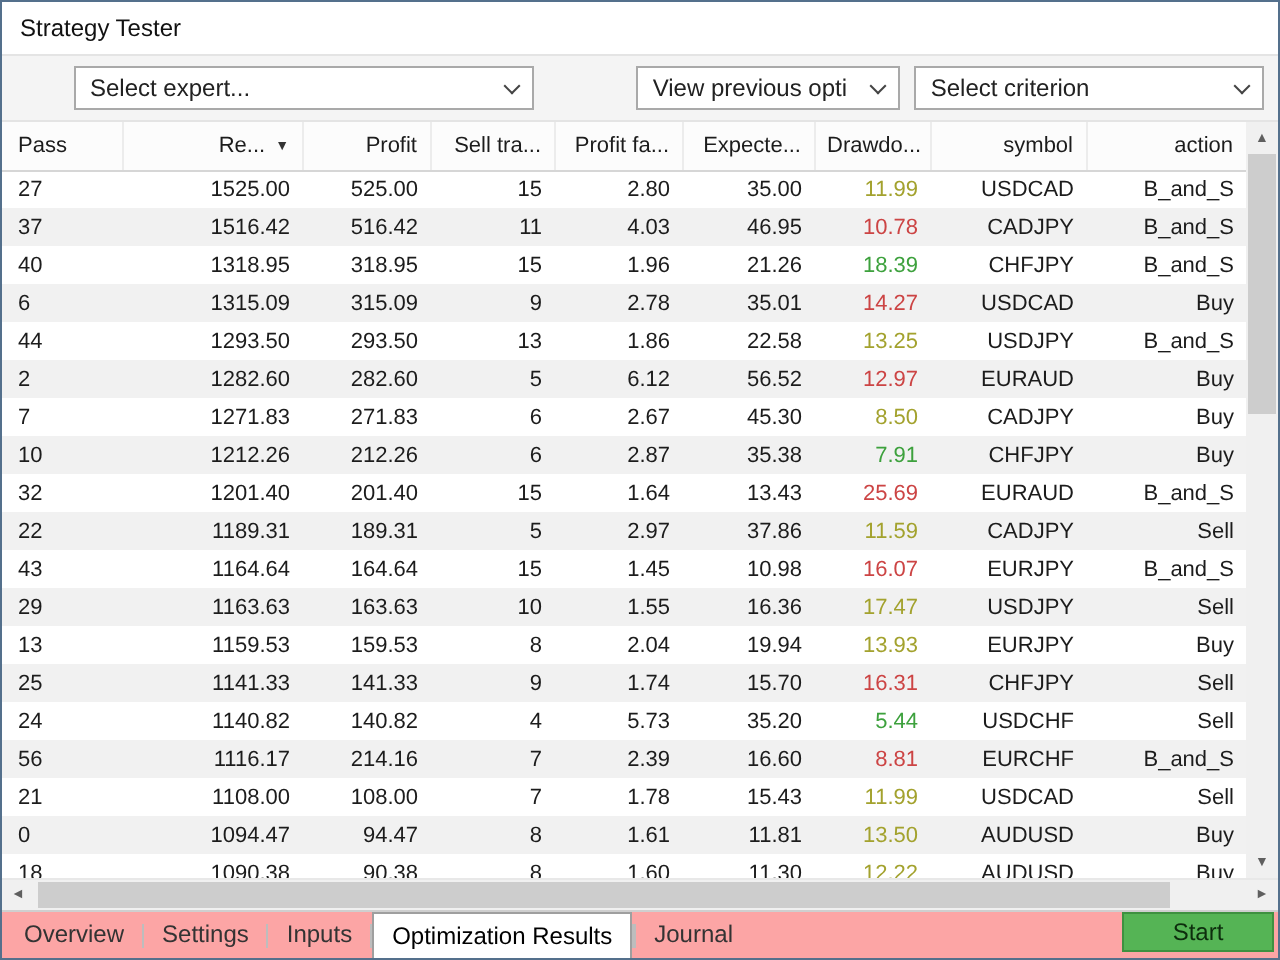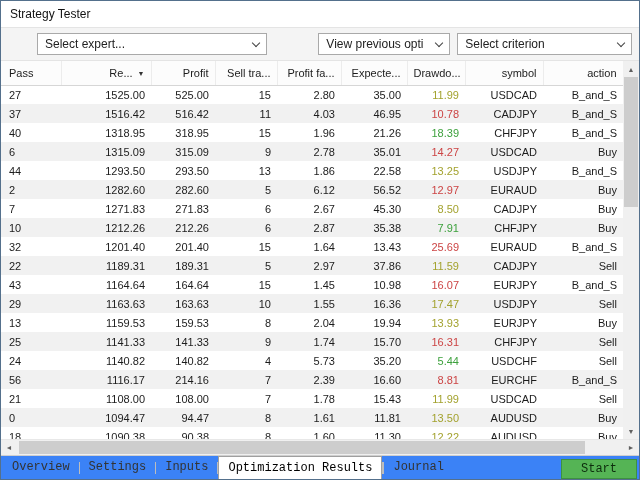--- a/index.html
+++ b/index.html
@@ -87,24 +87,24 @@
   .hscroll {
     flex: 0 0 16px; height: 16px;
     background: #f0f0f0;
     border-top: 1px solid #e8e8e8;
     display: flex; align-items: stretch;
   }
   .htrack { flex: 1; position: relative; }
   .hthumb { position: absolute; left: 2px; top: 1px; height: 13px; width: 566px; background: #cdcdcd; }
   .tabbar {
     flex: 0 0 24px; height: 24px;
-    background: #3b82f6;
+    background: #fca5a5;
     border-top: 1px solid #cfcfcf;
-    display: flex; align-items: flex-end;
-    font-size: 12px; color: #333; font-family: Liberation Mono, monospace;
+    display: flex; align-items: flex-start;
+    font-size: 12px; color: #333;
   }
   .tabs { display: flex; align-items: center; height: 100%; padding-left: 2px; }
   .tab { padding: 0 9px; height: 100%; line-height: 22px; white-space: nowrap; cursor: default; }
   .tab.active { background: #fff; border: 1px solid #9f9f9f; border-bottom: none; color: #000; }
   .tab-sep { width: 1px; height: 12px; background: #bdbdbd; }
   .start-btn {
     margin-left: auto; margin-right: 2px;
     width: 76px; height: 20px;
     background: var(--start-button);
     border: 1px solid #3e9140;

